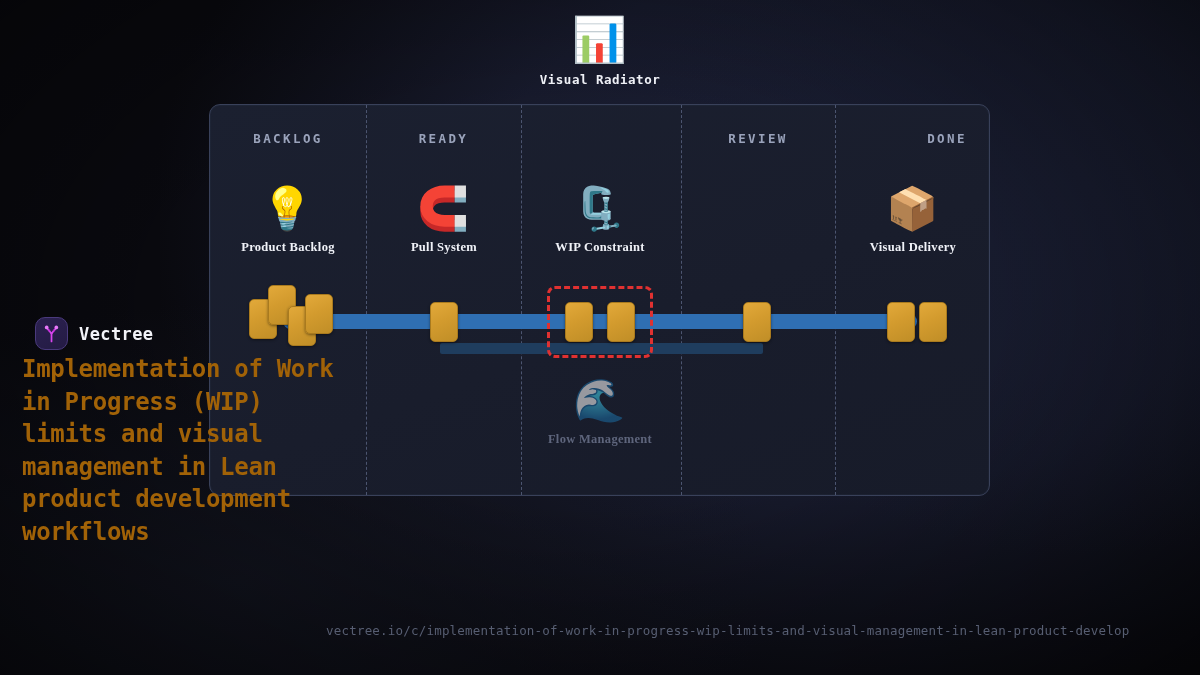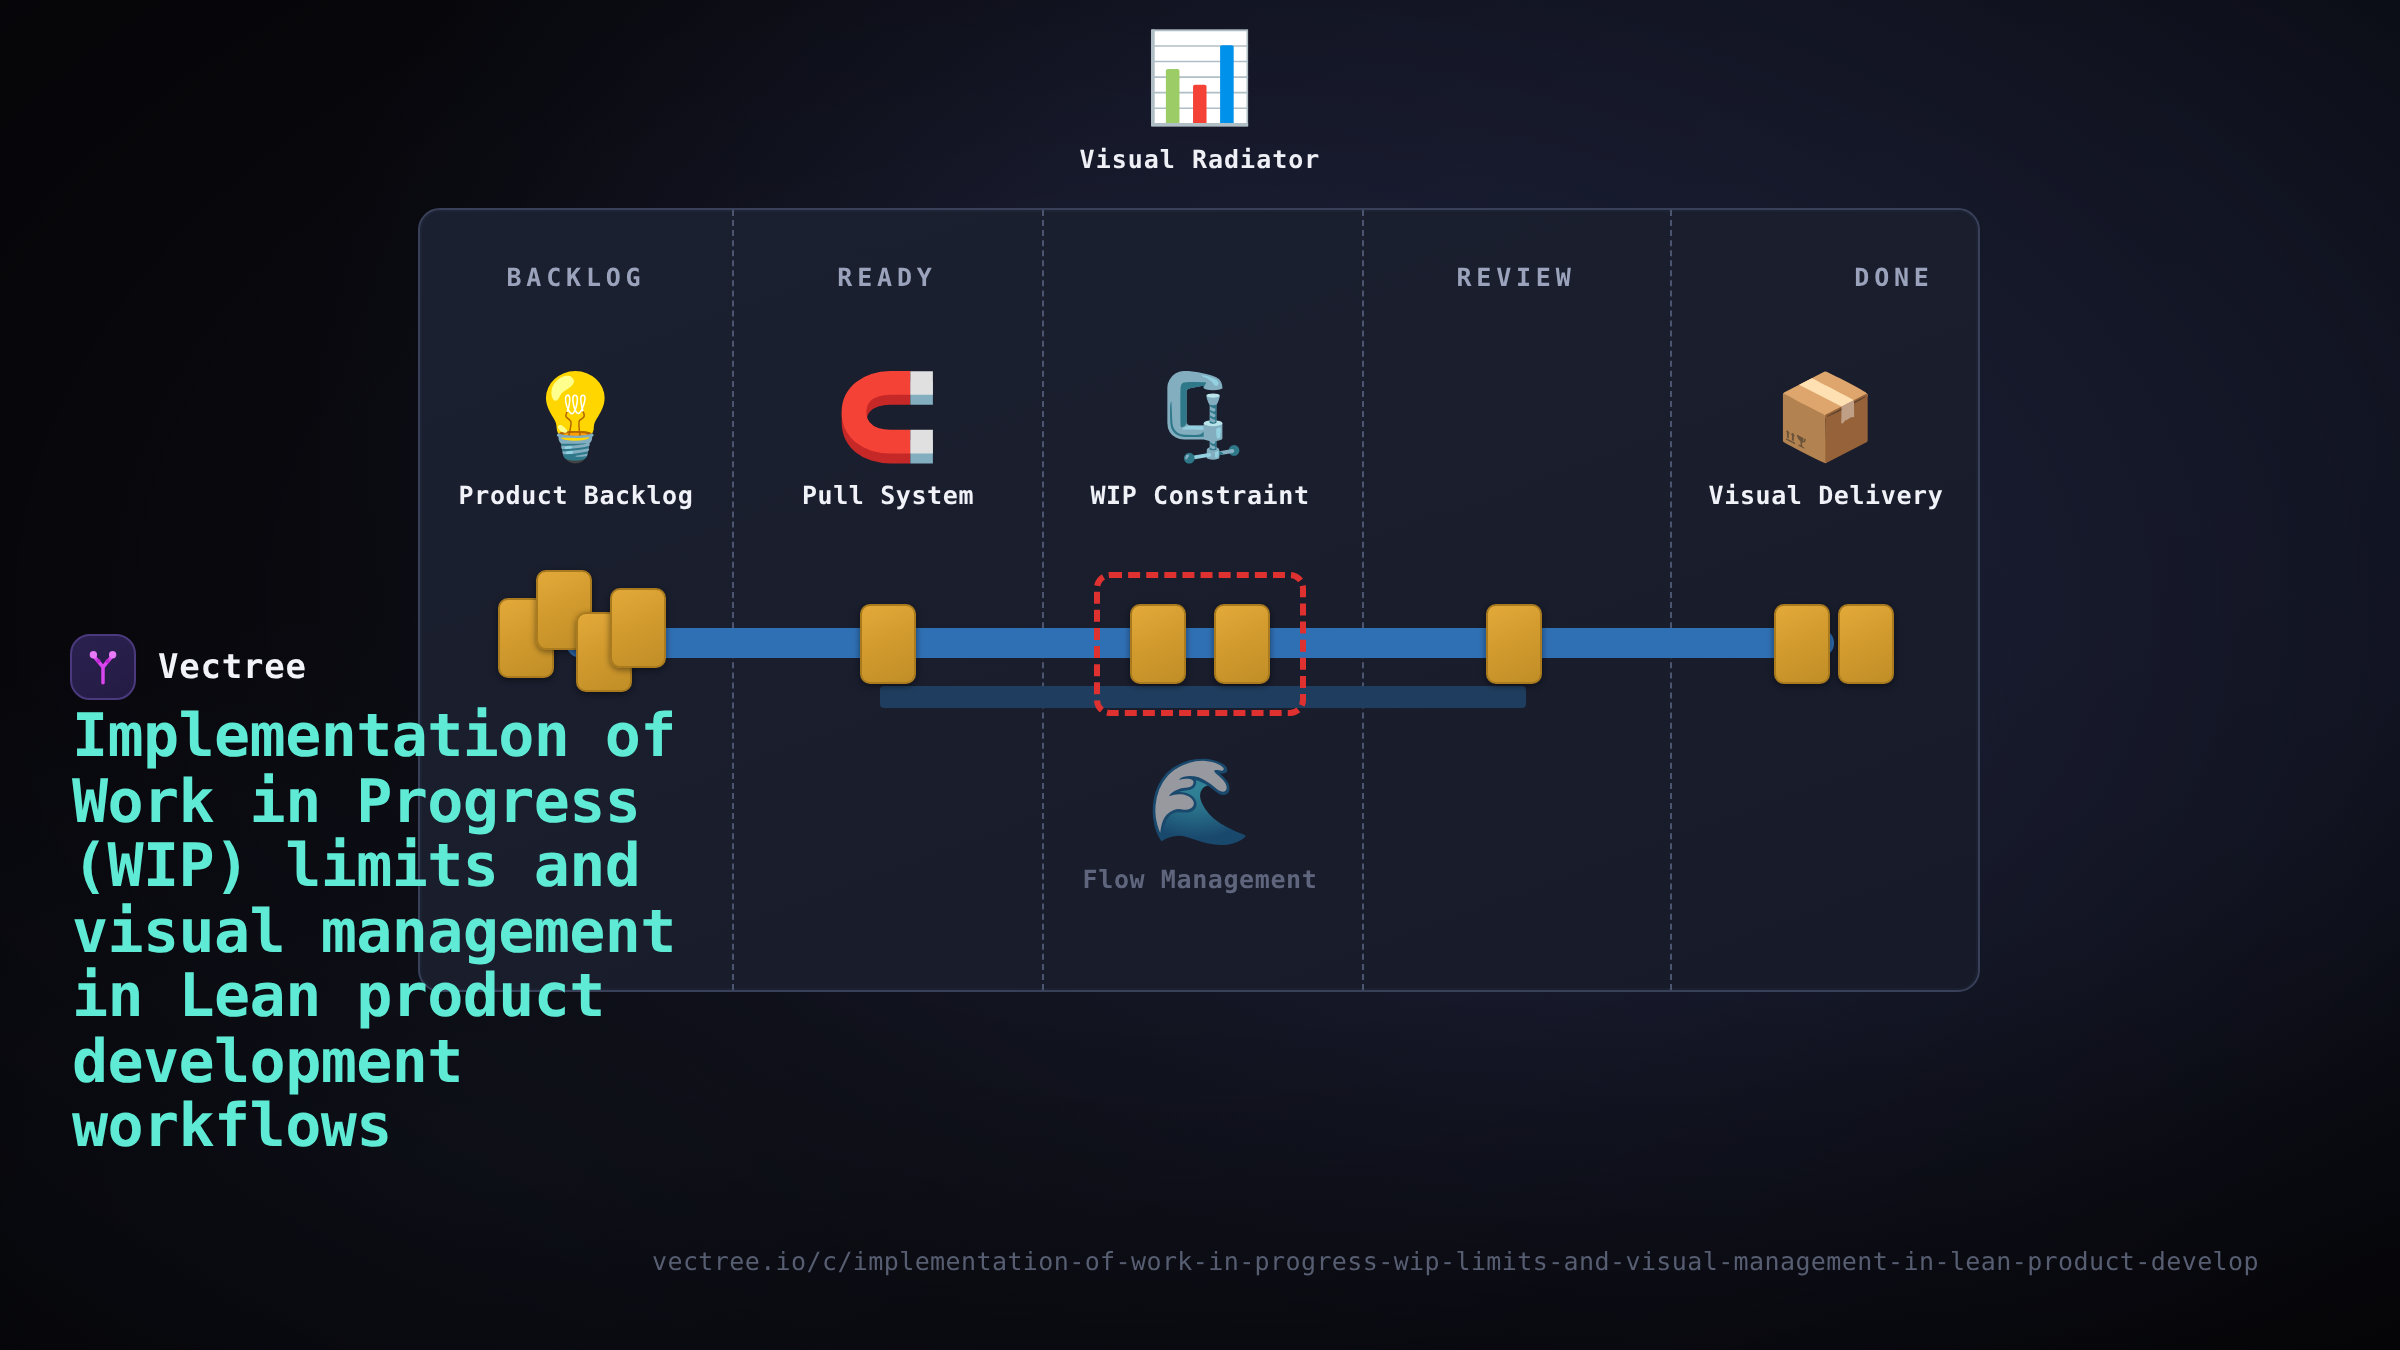--- a/index.html
+++ b/index.html
@@ -55,20 +55,21 @@
     color:#9aa3bb; white-space:nowrap; text-align:center;
   }
 
   
   .stage-item { position:absolute; text-align:center; width:200px; }
   .stage-item .glyph { font-size:42px; line-height:48px; display:block; }
   .stage-item .lbl {
     display:block; margin-top:7px;
     font-size:12.5px; font-weight:bold; letter-spacing:0.3px; color:#f0f2f8;
     white-space:nowrap;
+    font-family:Liberation Serif, serif;
   }
   .stage-item.muted .glyph { opacity:0.55; }
   .stage-item.muted .lbl { color:#5d6party; }
   .stage-item.muted .lbl { color:#5e657c; font-weight:bold; }
 
   
   .flow-main {
     position:absolute; height:15px; border-radius:8px;
     background:#2f6fb3;
   }
@@ -96,23 +97,23 @@
   .brand-mark {
     width:33px; height:33px; border-radius:10px;
     background:linear-gradient(150deg,#2b2150 0%,#241b44 100%);
     border:1px solid #4a3a7d;
     display:flex; align-items:center; justify-content:center;
   }
   .brand-name { font-size:17px; font-weight:bold; color:#f2f3f8; letter-spacing:0.4px; }
 
   
   .headline {
-    position:absolute; left:36px; top:353px; width:330px;
-    font-size:30px; line-height:32.5px; font-weight:bold;
-    color:#5eead4; letter-spacing:-0.3px;
+    position:absolute; left:22px; top:353px; width:330px;
+    font-size:24px; line-height:32.5px; font-weight:bold;
+    color:#a16207; letter-spacing:-0.3px;
     word-break:break-word;
   }
 
   
   .footer-url {
     position:absolute; left:326px; top:623px; width:900px;
     font-size:12.5px; color:#575e72; letter-spacing:0.2px;
     white-space:nowrap; overflow:hidden;
   }
 </style>

